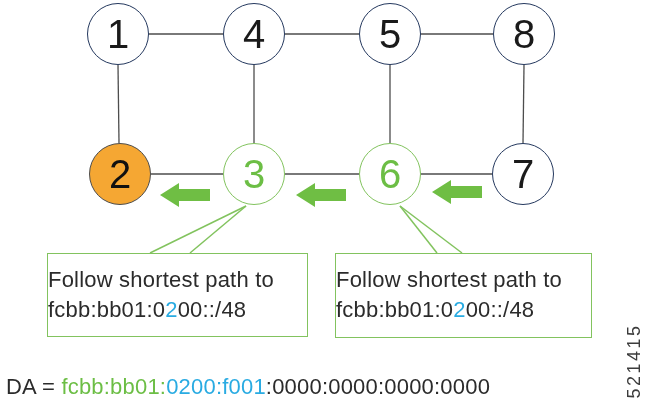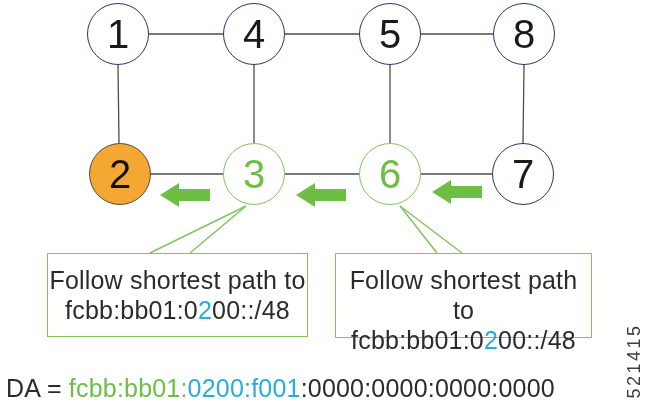--- a/index.html
+++ b/index.html
@@ -25,31 +25,31 @@
     box-sizing:border-box;
     line-height:1;
   }
   .node--orange{background:#F5A733;border-color:#4d4d4d;color:#111;}
   .node--green{border-color:#82C35E;color:#6CBE45;background:#ffffff;}
   .callout{
     position:absolute;
     background:#ffffff;
     border:1.5px solid #82C35E;
     box-sizing:border-box;
-    text-align:center;
-    font-size:25px;
+    text-align:left;
+    font-size:22px;
     line-height:30px;
     color:#2b2b2b;
     letter-spacing:0.2px;
   }
   .callout .hl{color:#29ABE2;}
   .da-line{
     position:absolute;
     left:6px;top:374px;
-    font-size:25px;
+    font-size:22px;
     color:#2b2b2b;
     letter-spacing:0.2px;
     white-space:nowrap;
   }
   .da-green{color:#6CBE45;}
   .da-blue{color:#29ABE2;}
   .fig-num{
     position:absolute;
     left:591px;top:349px;
     width:90px;height:24px;

